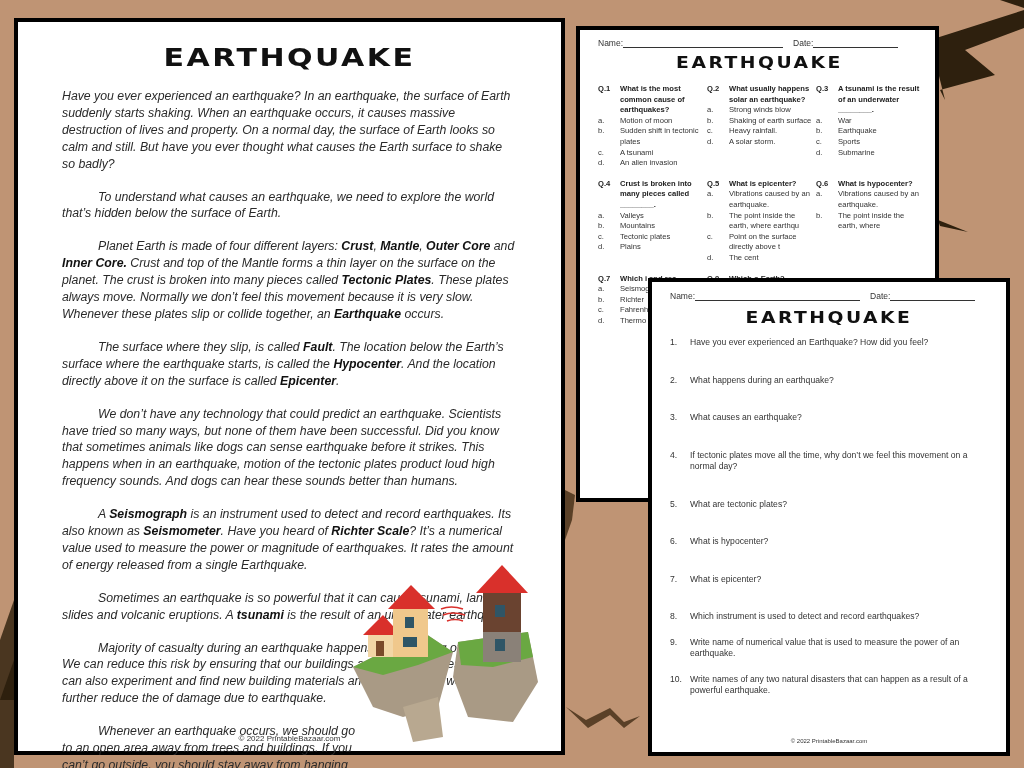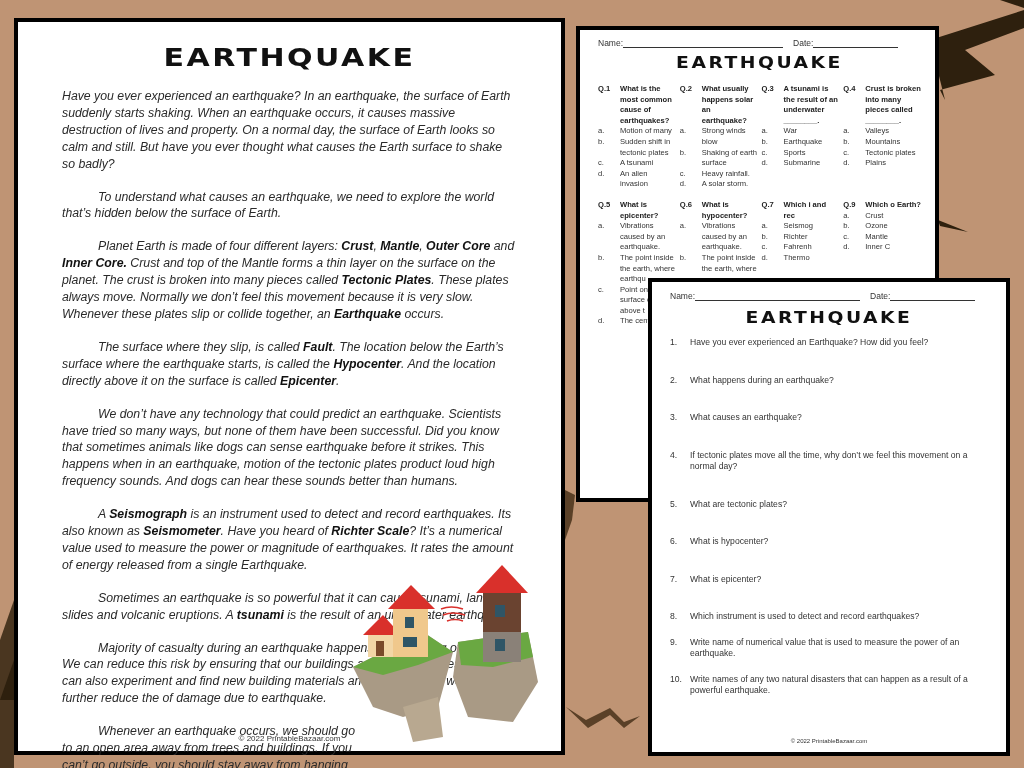--- a/index.html
+++ b/index.html
@@ -26,21 +26,21 @@
   #passage b { color:#111; }
   .narrow { width:300px; }
   .house-img { position:absolute; left:325px; top:535px; width:200px; height:185px; }
   .footer { position:absolute; bottom:8px; left:0; right:0; text-align:center; font-size:8px; color:#333; }
 
   
   #mcq { left:576px; top:26px; width:363px; height:476px; padding:8px 14px 0 18px; }
   .namedate { font-size:8.5px; color:#333; display:flex; gap:10px;text-align:center; }
   .namedate .line { display:inline-block; border-bottom:1px solid #333; height:9px; vertical-align:bottom; }
   #mcq .title { font-size:15px; margin:6px 0 12px 0; transform:scaleX(1.25); }
-  .qgrid { display:grid; grid-template-columns:1fr 1fr 1fr 1fr; column-gap:4px; row-gap:10px; }
+  .qgrid { display:grid; grid-template-columns:1fr 1fr 1fr; column-gap:4px; row-gap:10px; }
   .q { font-size:7.6px; line-height:10.6px; color:#333; }
   .q .qh { display:flex; font-weight:bold; color:#222; }
   .q .qn { width:22px; flex:none; }
   .q .opt { display:flex; }
   .q .ol { width:22px; flex:none; }
 
   
   #sa { left:648px; top:278px; width:362px; height:478px; padding:9px 18px 0 18px; }
   #sa .title { font-size:15px; margin:8px 0 10px 0; transform:scaleX(1.25); }
   .sa-list { font-size:8.6px; line-height:11.5px; color:#333; }
@@ -109,21 +109,21 @@
   </div>
   <div class="title">EARTHQUAKE</div>
   <div class="qgrid" id="mcq-grid">
       <div class="q">
         <div class="qh">
           <span class="qn">Q.1</span>
           <span>What is the most common cause of earthquakes?</span>
         </div>
         <div class="opt">
           <span class="ol">a.</span>
-          <span>Motion of many</span>
+          <span>Motion of moon</span>
         </div>
         <div class="opt">
           <span class="ol">b.</span>
           <span>Sudden shift in tectonic plates</span>
         </div>
         <div class="opt">
           <span class="ol">c.</span>
           <span>A tsunami</span>
         </div>
         <div class="opt">

